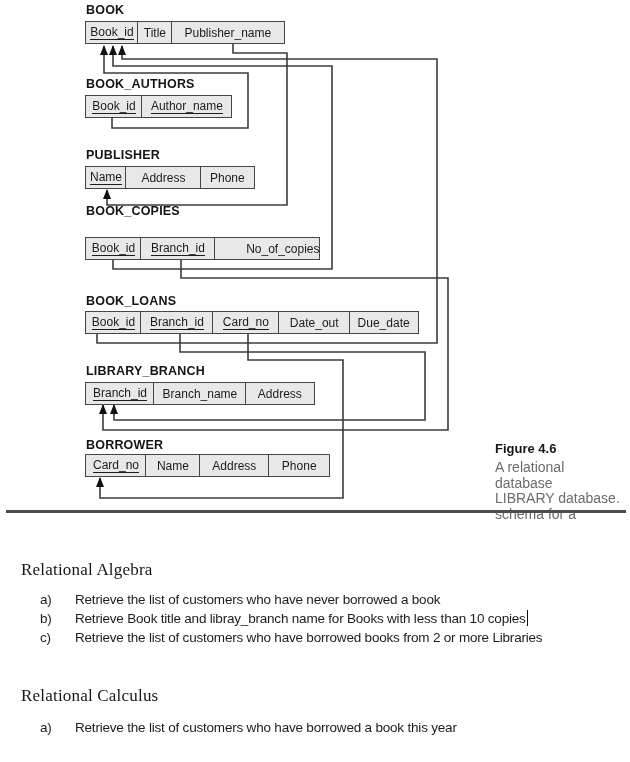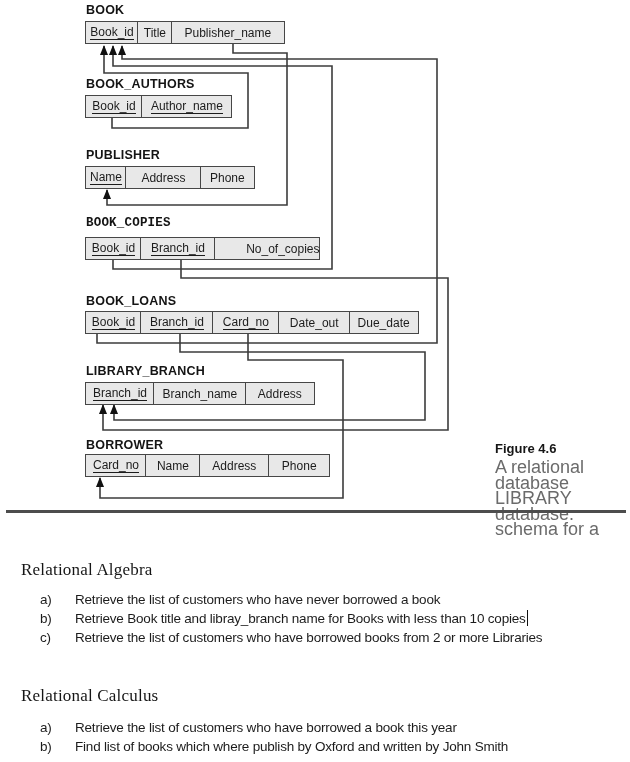--- a/index.html
+++ b/index.html
@@ -17,21 +17,21 @@
   .tbl-row{position:absolute;display:flex;}
   .cell{
     box-sizing:border-box;height:23px;background:#e8e8e8;border:1.6px solid #464646;
     margin-left:-1.6px;display:flex;align-items:center;justify-content:center;
     font-size:12px;color:#1c1c1c;white-space:nowrap;text-align:center;
   }
   .cell:first-child{margin-left:0;}
   .cell .pk{border-bottom:1.4px solid #1c1c1c;padding-bottom:0px;line-height:13px;}
   .caption{position:absolute;left:495px;top:441px;width:130px;z-index:2;}
   .caption-title{font-weight:bold;font-size:13px;color:#161616;margin-bottom:4px;}
-  .caption-line{font-size:18px;line-height:15.5px;color:#6b6b6b;}
+  .caption-line{font-size:14px;line-height:15.5px;color:#6b6b6b;}
   .rule{position:absolute;left:6px;top:510px;width:620px;height:3px;background:#4d4d4d;z-index:2;}
   .section{position:absolute;left:0;width:630px;z-index:2;}
   .section-heading{
     font-family:"Liberation Serif","DejaVu Serif",serif;font-weight:normal;
     font-size:17px;color:#161616;letter-spacing:.2px;padding-left:21px;margin:0 0 11px 0;
   }
   .item{
     padding-left:40px;font-size:13.5px;letter-spacing:-0.2px;color:#1c1c1c;
     line-height:18.8px;white-space:nowrap;
   }
@@ -97,21 +97,21 @@
           </div>
           <div class="cell" style="width: 76px;">
             <span>Address</span>
           </div>
           <div class="cell" style="width: 55px;">
             <span>Phone</span>
           </div>
         </div>
       </div>
       <div class="tbl" style="left: 85px; top: 0px;">
-        <div class="tbl-label" style="top: 216px; font-family: Liberation Mono, monospace;">BOOK_COPIES</div>
+        <div class="tbl-label" style="top: 204px;">BOOK_COPIES</div>
         <div class="tbl-row" style="top: 237px;">
           <div class="cell" style="width: 57px;">
             <span class="pk">Book_id</span>
           </div>
           <div class="cell" style="width: 75px;">
             <span class="pk">Branch_id</span>
           </div>
           <div class="cell" style="width: 106px; padding-left: 32px;">
             <span>No_of_copies</span>
           </div>
@@ -190,18 +190,15 @@
     <div class="item">
       <span class="marker">c)</span><span>Retrieve the list of customers who have borrowed books from 2 or more Libraries</span>
     </div>
   </div>
 
   <div class="section" style="top:686px;">
     <h2 class="section-heading" style="margin-bottom:13px;">Relational Calculus</h2>
     <div class="item">
       <span class="marker">a)</span><span>Retrieve the list of customers who have borrowed a book this year</span>
     </div>
-    <div class="item">
-      <span class="marker">b)</span><span>Find list of books which where publish by Oxford and written by John Smith</span>
-    </div>
   </div>
 
 </div>
 
 </body></html>

